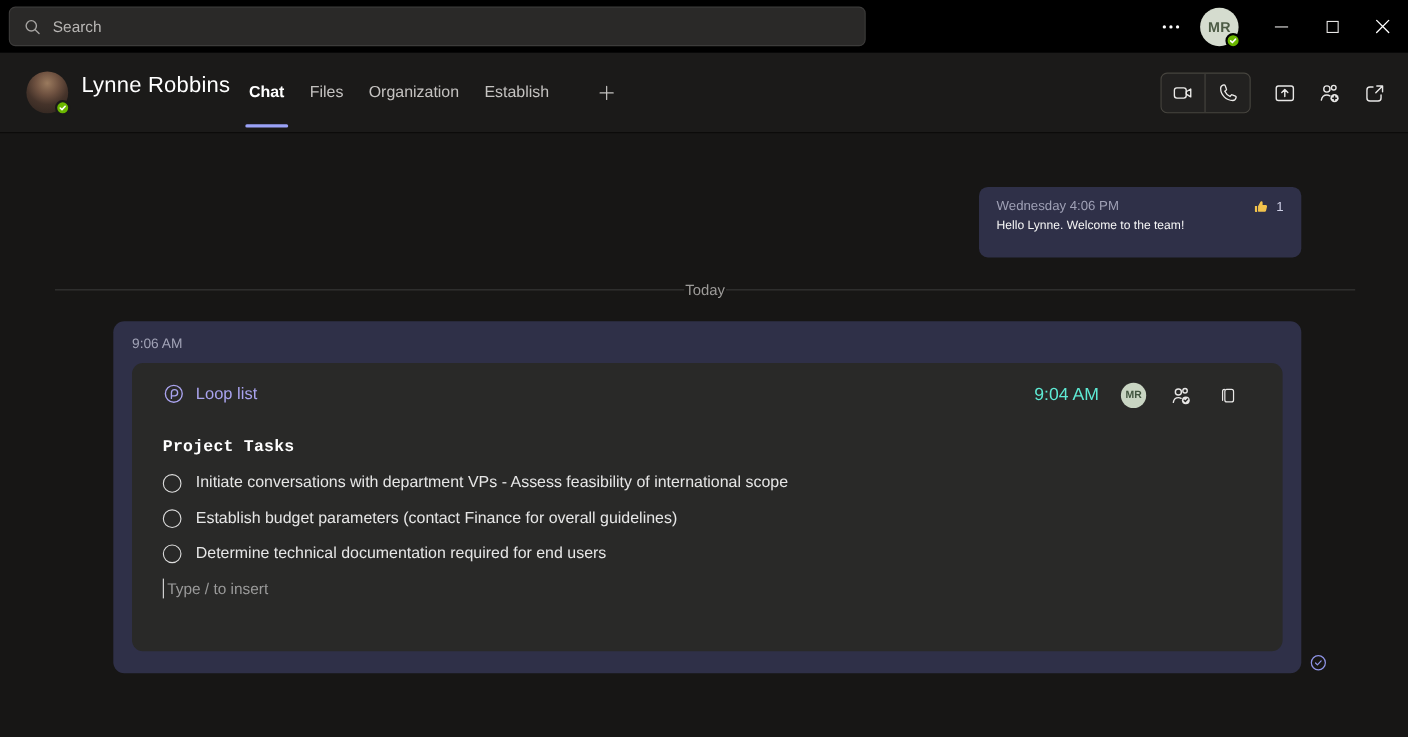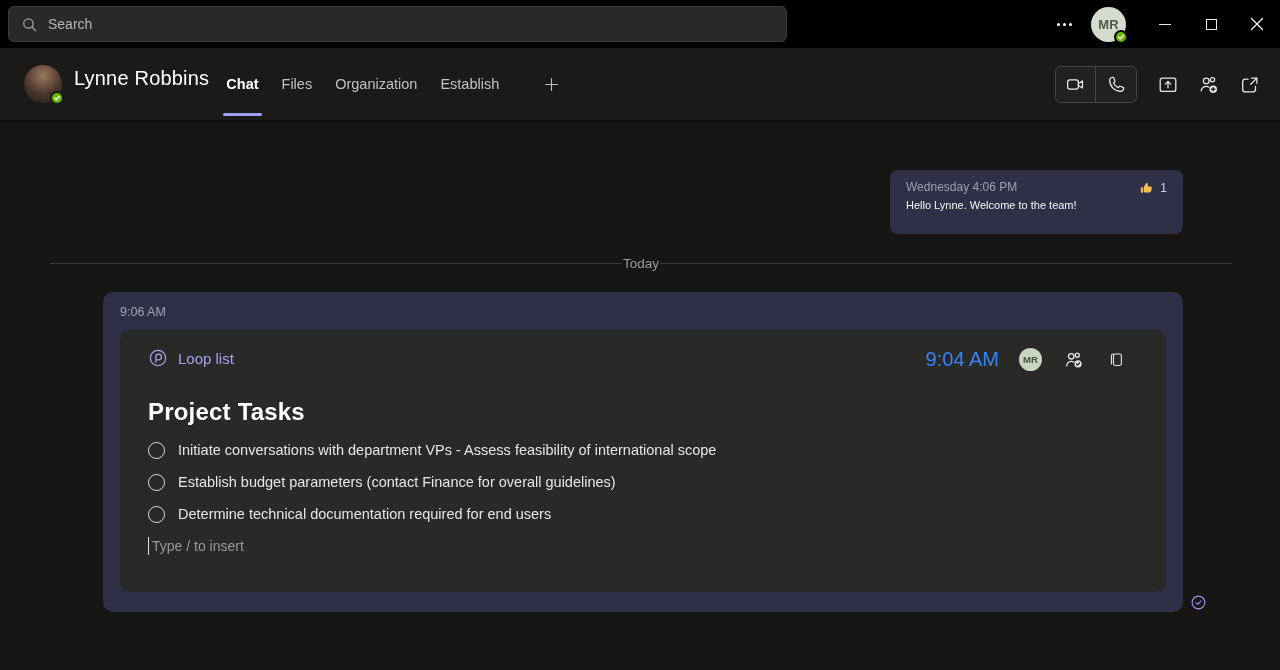--- a/index.html
+++ b/index.html
@@ -74,27 +74,27 @@
   .loop-bubble { position:absolute; left:103px; top:292px; width:1080px; height:320px;
     background:#2f3048; border-radius:10px; }
   .loop-sent-time { position:absolute; left:17px; top:13px; color:#a2a3b7; font-size:12.5px; }
   .loop-card { position:absolute; left:17px; right:17px; top:38px; bottom:20px;
     background:#292928; border-radius:10px; padding:18px 38px 0 28px; }
   .loop-head { display:flex; justify-content:space-between; align-items:flex-start; }
   .loop-app { display:flex; align-items:center; gap:10px; cursor:pointer; }
   .loop-app svg { width:20px; height:20px; }
   .loop-app-label { color:#a9a3ee; font-size:15px; }
   .loop-head-right { display:flex; align-items:center; gap:20px; }
-  .loop-edit-time { color:#3b82f6; font-size:20px; }
+  .loop-edit-time { color:#5eead4; font-size:16px; }
   .loop-avatar { width:23px; height:23px; border-radius:50%; background:#c9d5c3; cursor:pointer;
     display:flex; align-items:center; justify-content:center; color:#41553f; font-size:9.5px; font-weight:700; }
   .loop-icon-btn { width:23px; height:23px; display:flex; align-items:center; justify-content:center; cursor:pointer; }
   .loop-icon-btn svg { width:22px; height:22px; }
   .loop-icon-btn.copy svg { width:19px; height:19px; }
-  .loop-title { margin-top:27px; color:#fff; font-size:24px; font-weight:700; letter-spacing:.2px; }
+  .loop-title { margin-top:27px; color:#fff; font-size:15px; font-weight:700; letter-spacing:.2px;font-family:Liberation Mono, monospace; }
   .task-list { margin-top:13px; }
   .task-row { display:flex; align-items:center; height:22px; margin-bottom:10px; cursor:text; }
   .task-check { width:17px; height:17px; border:1.8px solid #dddddd; border-radius:50%;
     flex-shrink:0; margin-right:13px; cursor:pointer; }
   .task-text { color:#e6e6e6; font-size:14.5px; }
   .loop-input { display:flex; align-items:center; margin-top:7px; height:22px; cursor:text; }
   .caret { width:1px; height:18px; background:#e0e0e0; margin-right:3px; }
   .loop-placeholder { color:#9a9a9a; font-size:14px; }
   .receipt { position:absolute; right:-24px; bottom:1px; width:17px; height:17px; }
   .receipt svg { width:17px; height:17px; }

